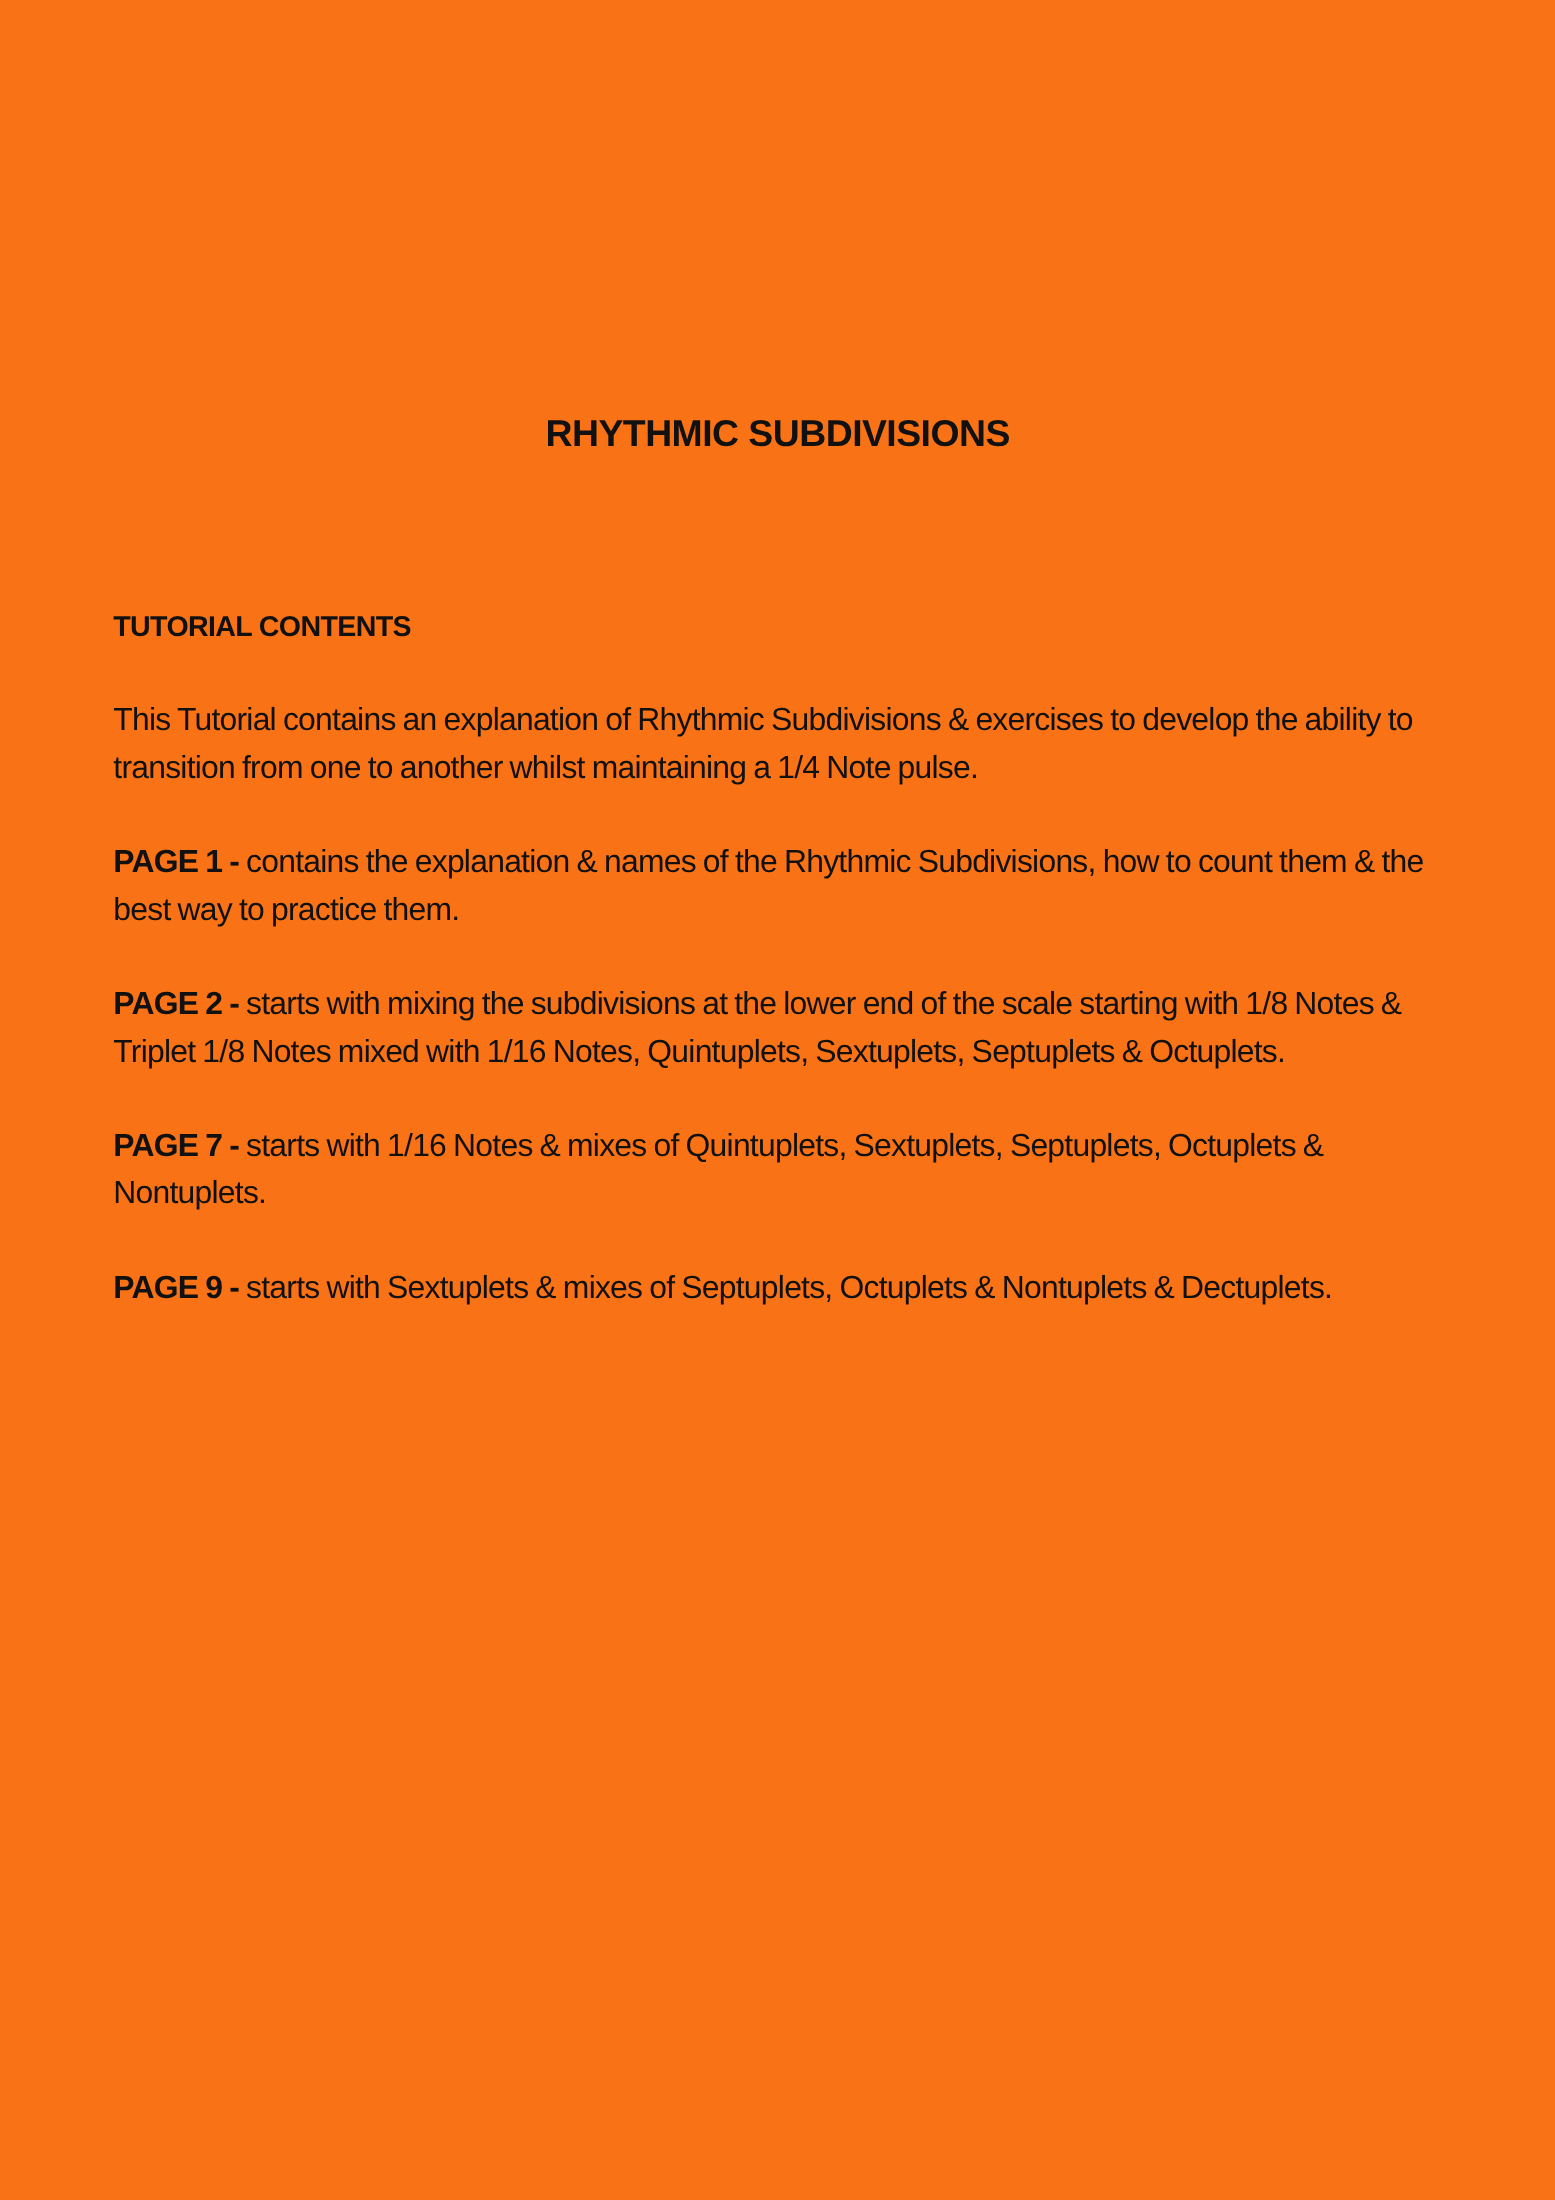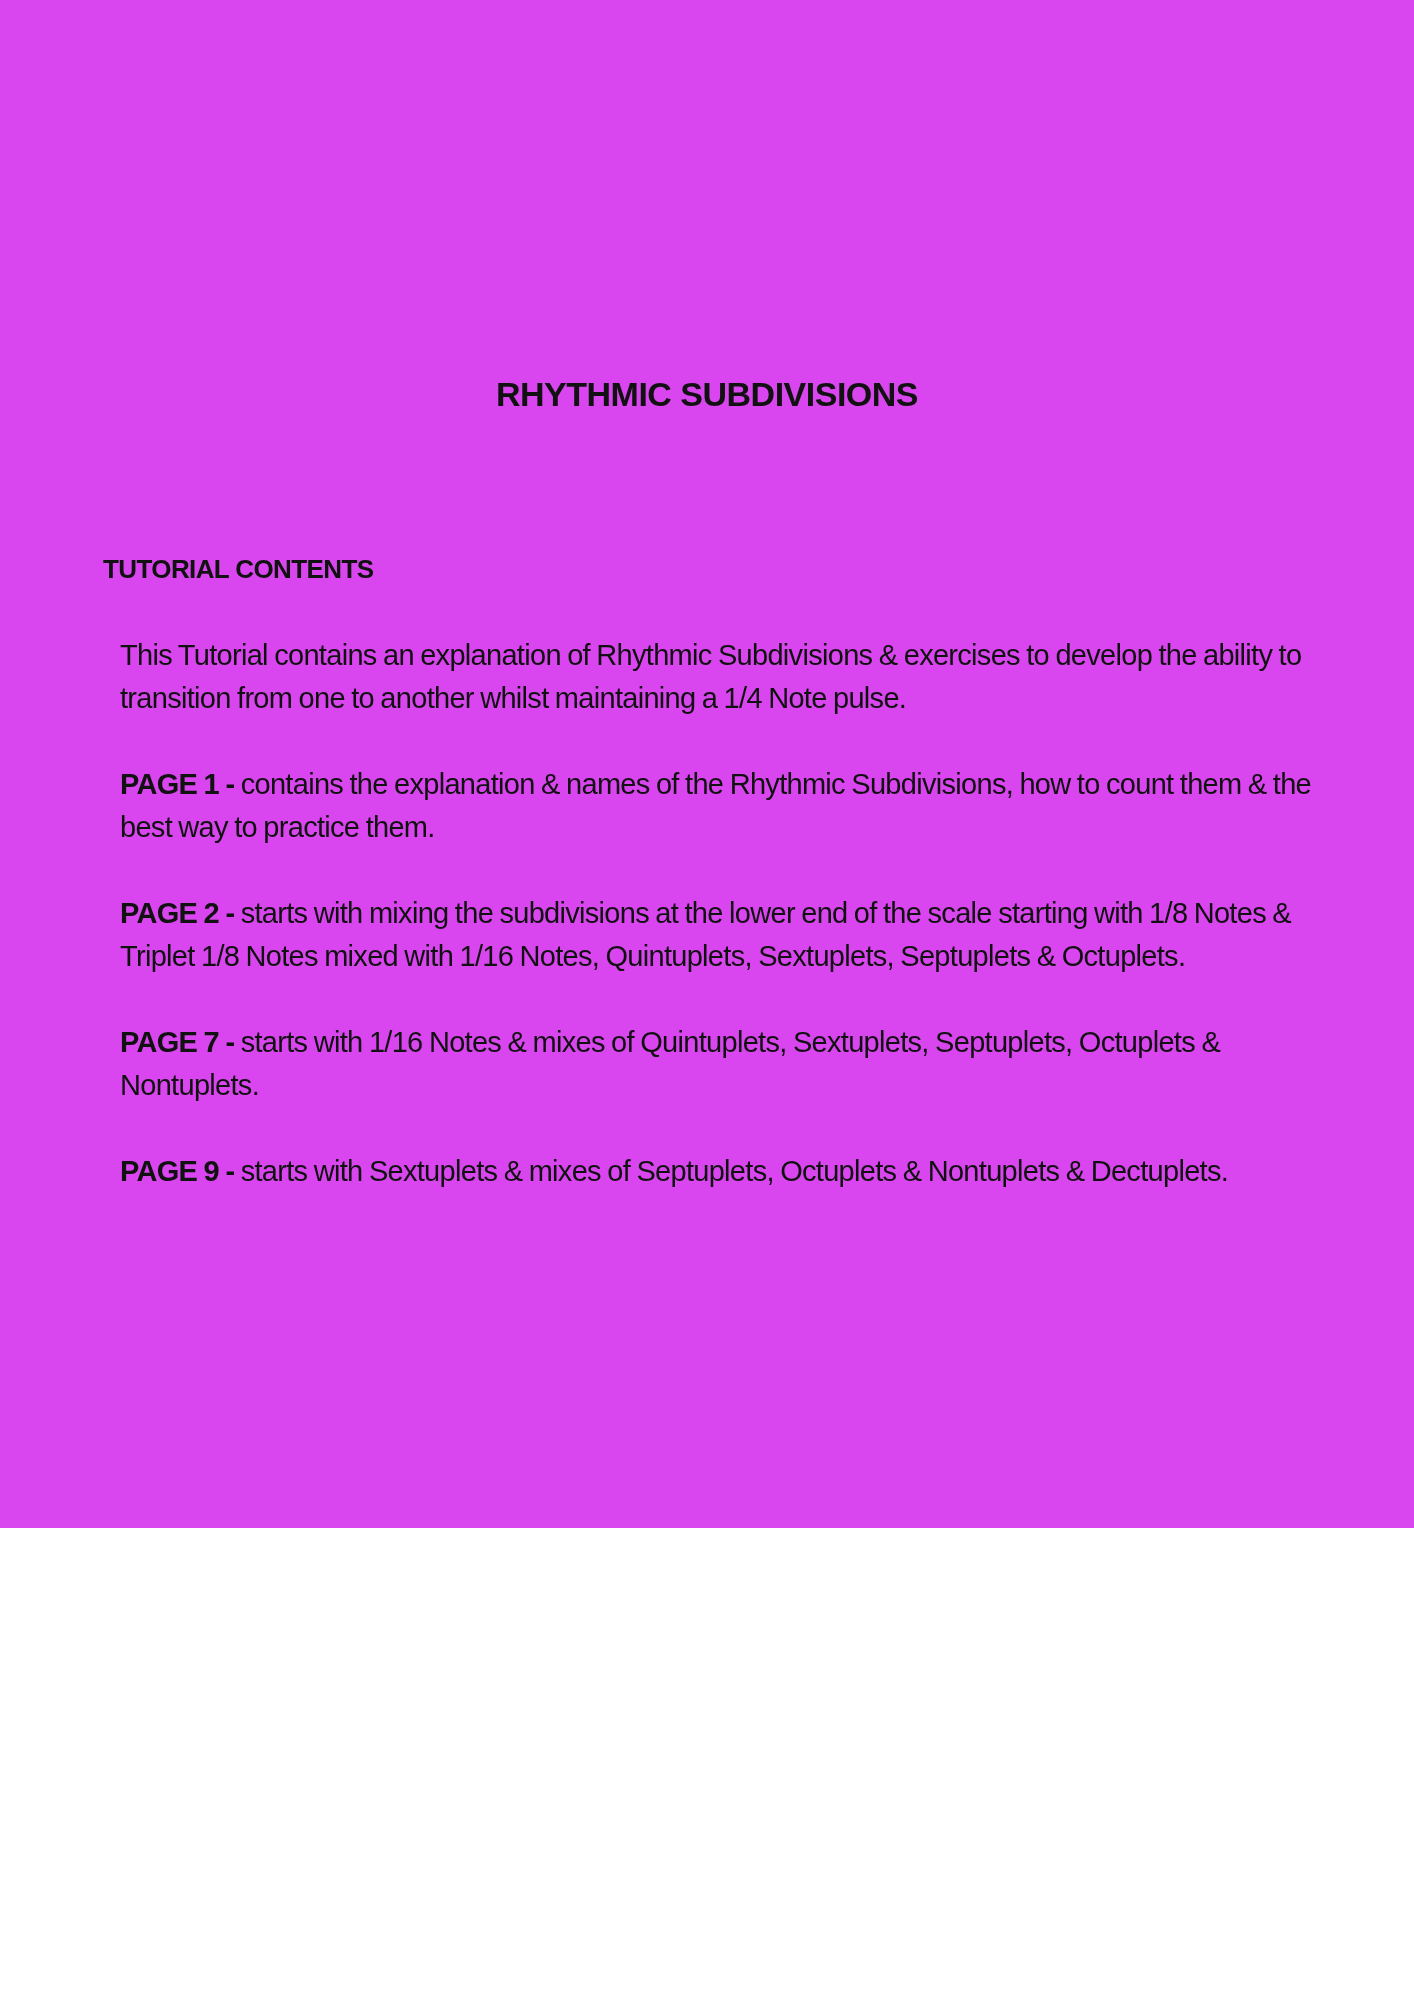--- a/index.html
+++ b/index.html
@@ -12,22 +12,22 @@
       height: 2000px;
       position: relative;
       overflow: hidden;
       font-family: "Liberation Sans", "DejaVu Sans", sans-serif;
       color: #111111;
     }
     .page {
       position: absolute;
       left: 0; top: 0;
       width: 1414px;
-      height: 1528px;
-      background: #d946ef;
+      height: 2000px;
+      background: #f97316;
     }
     .title {
       position: absolute;
       top: 372px;
       left: 0;
       width: 1414px;
       text-align: center;
       font-weight: bold;
       font-size: 34px;
       letter-spacing: -0.5px;
@@ -45,21 +45,21 @@
       font-size: 26px;
       letter-spacing: -0.6px;
       line-height: 43px;
       margin: 0 0 43px 0;
     }
     .para {
       font-size: 29px;
       line-height: 43px;
       letter-spacing: -0.7px;
       word-spacing: -1px;
-      margin: 0 0 43px 17px;
+      margin: 0 0 43px 0;
     }
     .para .lead {
       font-weight: bold;
     }
   </style>
 </head>
 <body>
 
 <div class="page">
 

